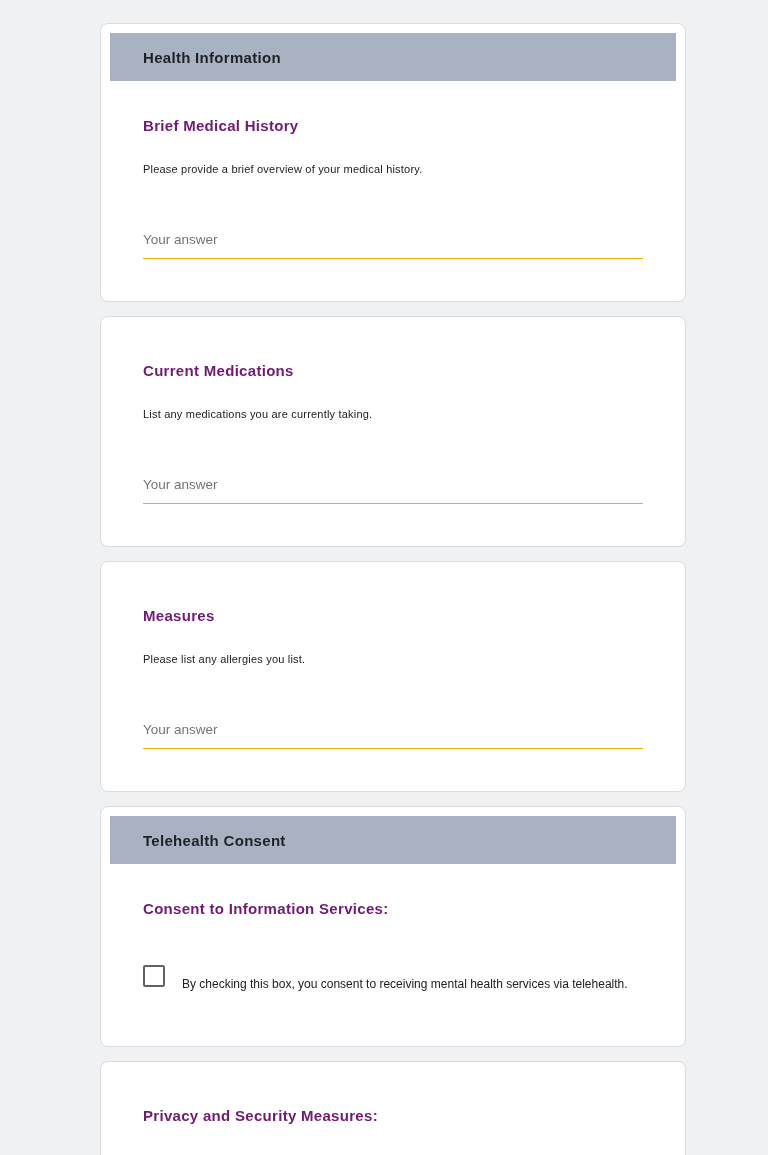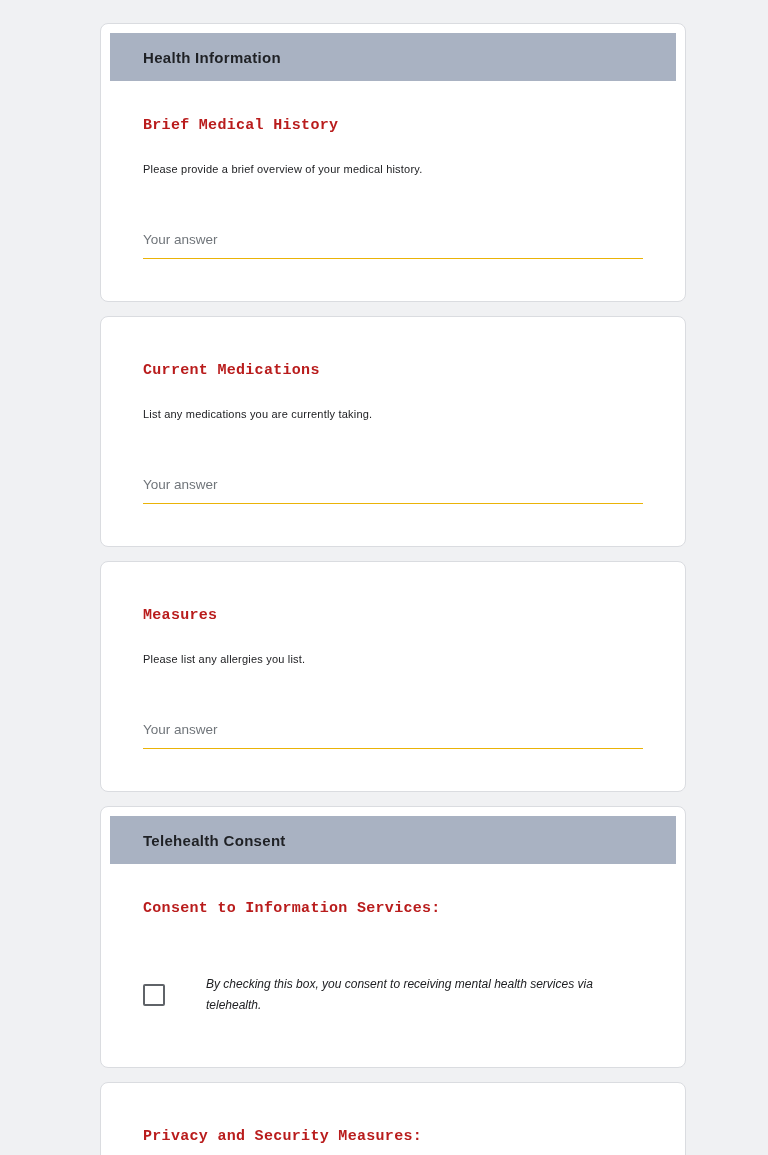--- a/index.html
+++ b/index.html
@@ -37,22 +37,21 @@
     color:#1f2125;
   }
   .card-body {
     padding:26px 24px 24px 24px;
   }
   .q-title {
     font-size:15px;
     font-weight:bold;
     letter-spacing:0.3px;
     line-height:20px;
-    color:#b91c1c;
-    font-family:Liberation Mono, monospace;
+    color:#701a75;
   }
   .q-desc {
     margin-top:7px;
     font-size:11px;
     letter-spacing:0.2px;
     line-height:17px;
     color:#202124;
   }
   .answer-wrap {
     margin-top:32px;
@@ -68,24 +67,23 @@
     padding:4px 0 11px 0;
     outline:none;
   }
   .answer-input::placeholder {
     color:#70757a;
     opacity:1;
   }
   .cb-row {
     margin-top:28px;
     display:flex;
-    align-items:center;
-    gap:32px;
+    align-items:flex-start;
+    gap:8px;
     cursor:pointer;
-    font-style:italic;
   }
   .cb-box {
     width:16px;
     height:16px;
     border:2px solid #5f6368;
     border-radius:2px;
     flex-shrink:0;
     background:#ffffff;
   }
   .cb-label {

